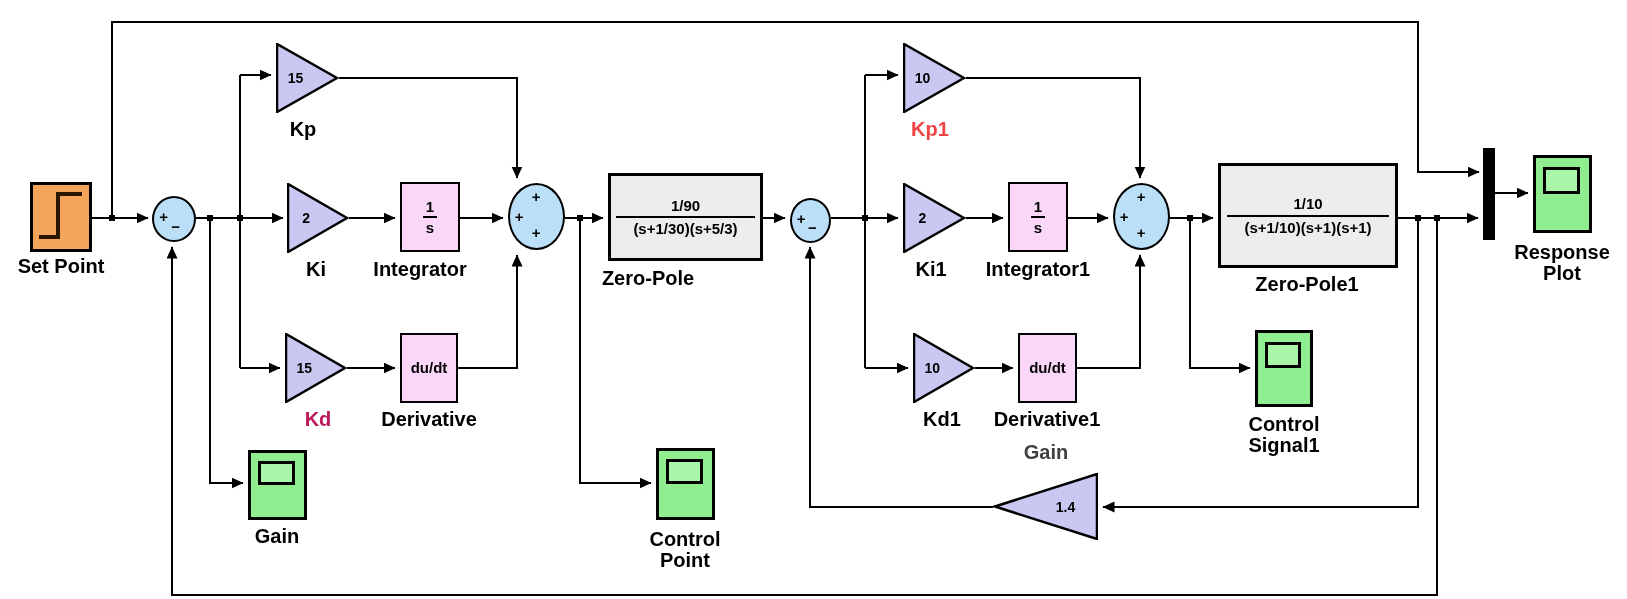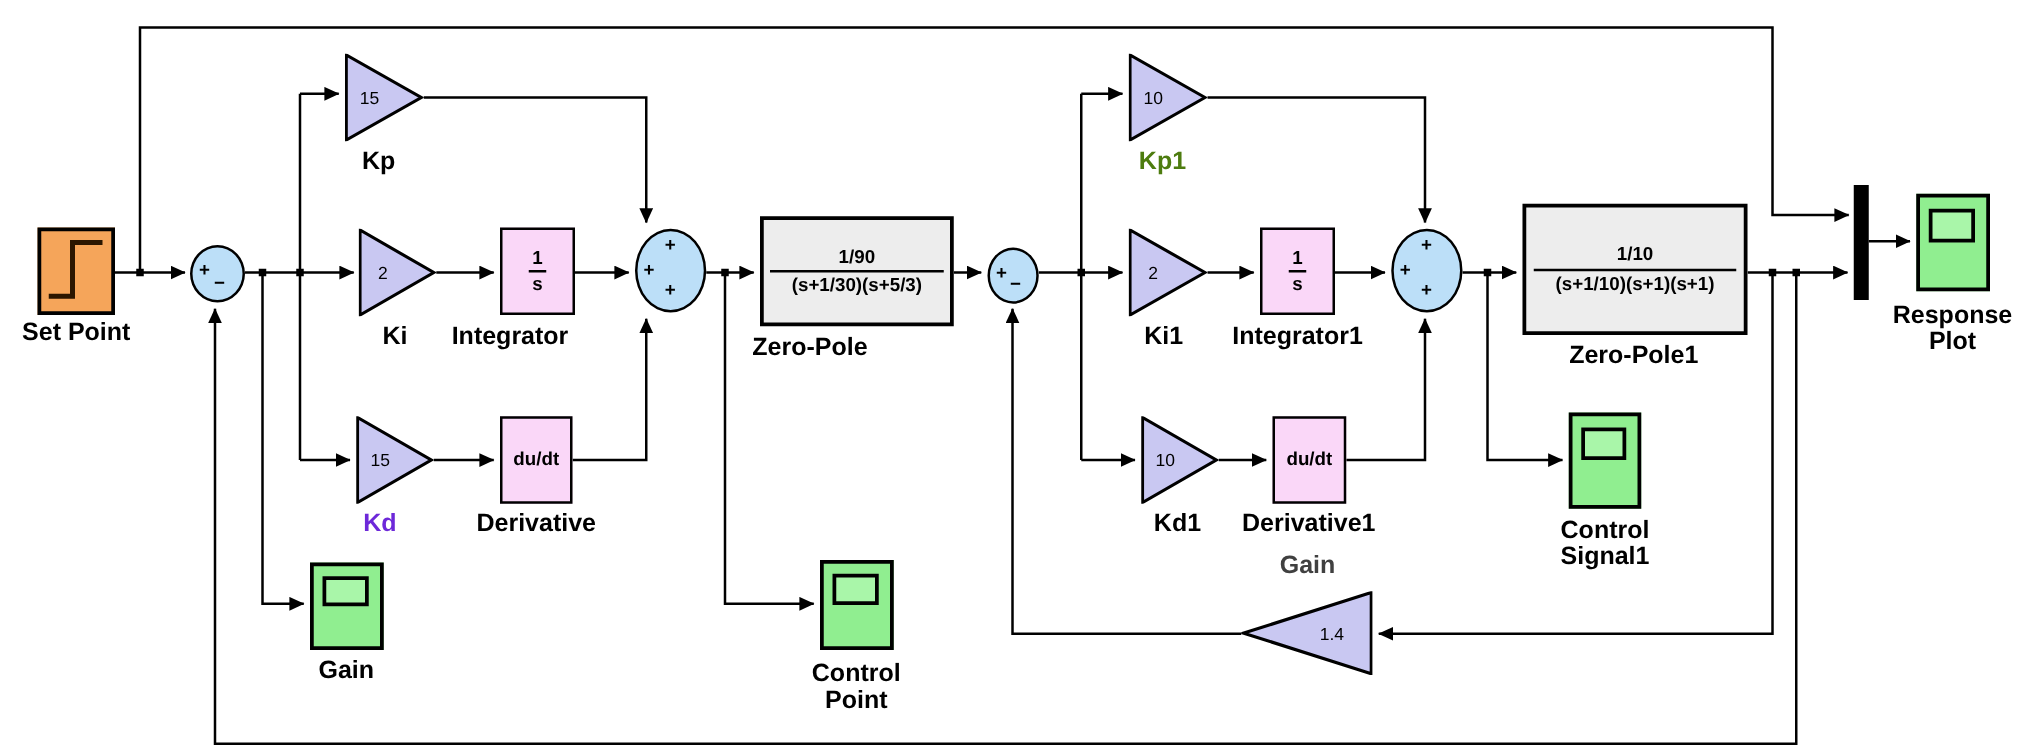--- a/index.html
+++ b/index.html
@@ -8,21 +8,21 @@
   #wires{position:absolute;left:0;top:0;z-index:1;}
   .block{position:absolute;z-index:2;box-sizing:border-box;}
   .src{border:3px solid #000;}
   .sum{border:2px solid #000;border-radius:50%;}
   .rectblk{border:2px solid #000;display:flex;flex-direction:column;align-items:center;justify-content:center;}
   .zp{border:3px solid #000;display:flex;flex-direction:column;align-items:center;justify-content:center;}
   .scope{border:3px solid #000;}
   .screen{position:absolute;left:13%;top:12%;width:70%;height:38%;border:3px solid #000;box-sizing:border-box;}
   .sign{position:absolute;font-weight:bold;font-size:15px;line-height:1;color:#000;}
   .gval{position:absolute;top:50%;transform:translateY(-50%);width:46%;text-align:center;
-        font-weight:normal;font-size:14px;color:#000;z-index:3;}
+        font-weight:bold;font-size:14px;color:#000;z-index:3;}
   .fracbar{height:2px;background:#000;margin:1px 0;}
   .zpbar{height:2px;background:#000;width:93%;margin:2px 0;}
   .btxt{font-weight:bold;font-size:15px;color:#000;line-height:1.15;}
   .lbl{position:absolute;z-index:2;transform:translateX(-50%);width:170px;text-align:center;
        font-weight:bold;font-size:20px;line-height:21px;color:#000;}
   svg.shape{position:absolute;left:0;top:0;}
 </style>
 </head>
 <body>
 
@@ -107,29 +107,29 @@
       </div>
       <div class="lbl" style="left: 316px; top: 259px; color: rgb(0, 0, 0);">
         <div>Ki</div>
       </div>
       <div class="block" style="left: 285px; top: 333px; width: 62px; height: 70px;">
         <svg class="shape" width="62" height="70" viewBox="0 0 62 70">
       <polygon points="1,1 1,69 60,35" fill="#C9C8F2" stroke="#000" stroke-width="2.5"></polygon>
         </svg>
         <span class="gval" style="left: 8%;">15</span>
       </div>
-      <div class="lbl" style="left: 304px; top: 409px; color: #6d28d9;">
+      <div class="lbl" style="left: 318px; top: 409px; color: #be185d;">
         <div>Kd</div>
       </div>
       <div class="block rectblk" style="left: 400px; top: 182px; width: 60px; height: 70px; background: rgb(250, 215, 248);">
         <div class="btxt">1</div>
         <div class="fracbar" style="width: 14px;"></div>
         <div class="btxt">s</div>
       </div>
-      <div class="lbl" style="left: 408px; top: 259px; color: rgb(0, 0, 0);">
+      <div class="lbl" style="left: 420px; top: 259px; color: rgb(0, 0, 0);">
         <div>Integrator</div>
       </div>
       <div class="block rectblk" style="left: 400px; top: 333px; width: 58px; height: 70px; background: rgb(250, 215, 248);">
         <div class="btxt">du/dt</div>
       </div>
       <div class="lbl" style="left: 429px; top: 409px; color: rgb(0, 0, 0);">
         <div>Derivative</div>
       </div>
       <div class="block sum" style="left: 508px; top: 183px; width: 57px; height: 67px; background: rgb(188, 223, 248);">
         <span class="sign" style="left: 41%; top: 7%;">+</span>
@@ -147,21 +147,21 @@
       <div class="block sum" style="left: 790px; top: 198px; width: 41px; height: 45px; background: rgb(188, 223, 248);">
         <span class="sign" style="left: 13%; top: 27%;">+</span>
         <span class="sign" style="left: 43%; top: 49%;">−</span>
       </div>
       <div class="block" style="left: 903px; top: 43px; width: 63px; height: 70px;">
         <svg class="shape" width="63" height="70" viewBox="0 0 63 70">
       <polygon points="1,1 1,69 61,35" fill="#C9C8F2" stroke="#000" stroke-width="2.5"></polygon>
         </svg>
         <span class="gval" style="left: 8%;">10</span>
       </div>
-      <div class="lbl" style="left: 930px; top: 119px; color: #4d7c0f;">
+      <div class="lbl" style="left: 930px; top: 119px; color: #ef4444;">
         <div>Kp1</div>
       </div>
       <div class="block" style="left: 903px; top: 183px; width: 63px; height: 70px;">
         <svg class="shape" width="63" height="70" viewBox="0 0 63 70">
       <polygon points="1,1 1,69 61,35" fill="#C9C8F2" stroke="#000" stroke-width="2.5"></polygon>
         </svg>
         <span class="gval" style="left: 8%;">2</span>
       </div>
       <div class="lbl" style="left: 931px; top: 259px; color: rgb(0, 0, 0); text-align: center;">
         <div>Ki1</div>

